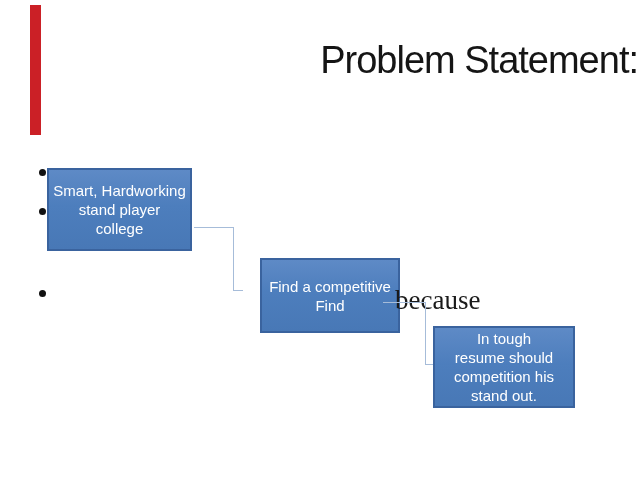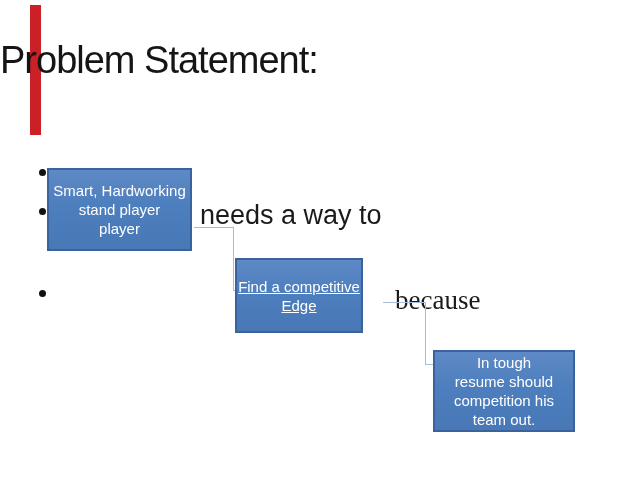--- a/index.html
+++ b/index.html
@@ -14,21 +14,21 @@
   .accent-bar {
     position: absolute;
     left: 30px; top: 5px;
     width: 11px; height: 130px;
     background: #cb2026;
   }
   .title {
     position: absolute;
     left: 0; top: 39px;
     width: 100%;
-    text-align: left;
+    text-align: right;
     font-size: 38px;
     letter-spacing: -1px;
     color: #151515;
     white-space: nowrap;
   }
   .bullet {
     position: absolute;
     left: 39px;
     width: 7px; height: 7px;
     border-radius: 50%;
@@ -46,22 +46,22 @@
     font-size: 15px;
     line-height: 19px;
     text-align: center;
     display: flex;
     flex-direction: column;
     justify-content: center;
     align-items: center;
   }
   .bluebox span { display: block; }
   .box-who  { left: 47px;  top: 168px; width: 145px; height: 83px; }
-  .box-need { left: 235px; top: 258px; width: 128px; height: 75px; text-decoration: underline; }
-  .box-why  { left: 433px; top: 350px; width: 142px; height: 82px; }
+  .box-need { left: 260px; top: 258px; width: 140px; height: 75px; }
+  .box-why  { left: 433px; top: 326px; width: 142px; height: 82px; }
   .phrase {
     position: absolute;
     color: #1a1a1a;
     font-size: 27px;
     line-height: 27px;
     white-space: nowrap;
   }
   .phrase-needs   { left: 200px; top: 202px; }
   .phrase-because { left: 395px; top: 287px; font-family: Liberation Serif, serif; }
   .conn-h {
@@ -90,40 +90,39 @@
 
   <div class="title">Problem Statement:</div>
 
   <div class="bullet b1"></div>
   <div class="bullet b2"></div>
   <div class="bullet b3"></div>
 
   <div class="bluebox box-who">
     <span>Smart, Hardworking</span>
     <span>stand player</span>
-    <span>player</span>
+    <span>college</span>
   </div>
 
-  <div class="phrase phrase-needs">needs a way to</div>
 
   <div class="conn-h c1h1"></div>
   <div class="conn-v c1v"></div>
   <div class="conn-h c1h2"></div>
 
   <div class="bluebox box-need">
     <span>Find a competitive</span>
-    <span>Edge</span>
+    <span>Find</span>
   </div>
 
   <div class="phrase phrase-because">because</div>
 
   <div class="conn-h c2h1"></div>
   <div class="conn-v c2v"></div>
   <div class="conn-h c2h2"></div>
 
   <div class="bluebox box-why">
     <span>In tough</span>
     <span>resume should</span>
     <span>competition his</span>
-    <span>team out.</span>
+    <span>stand out.</span>
   </div>
 
 </div>
 
 </body></html>

